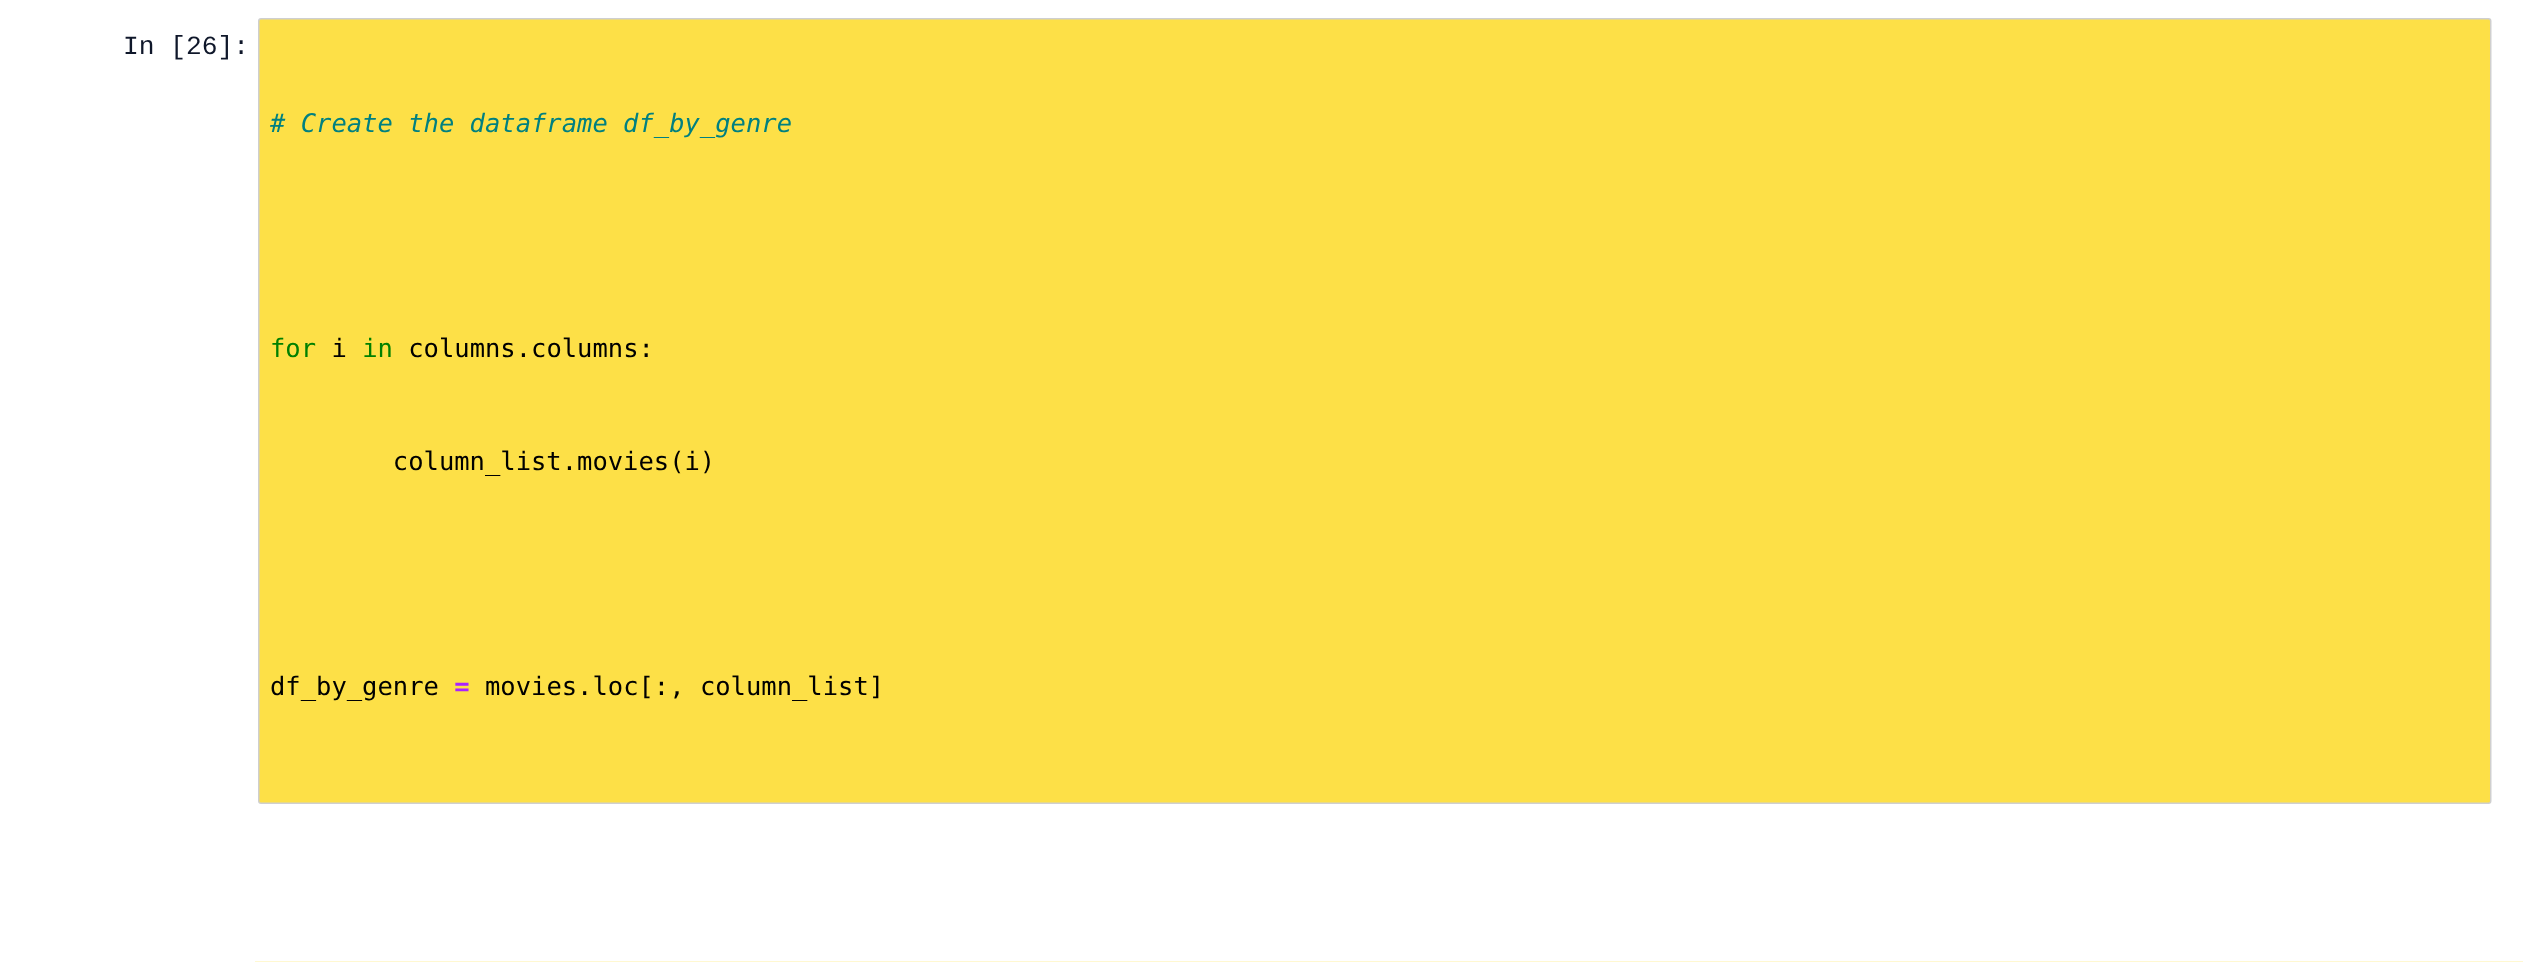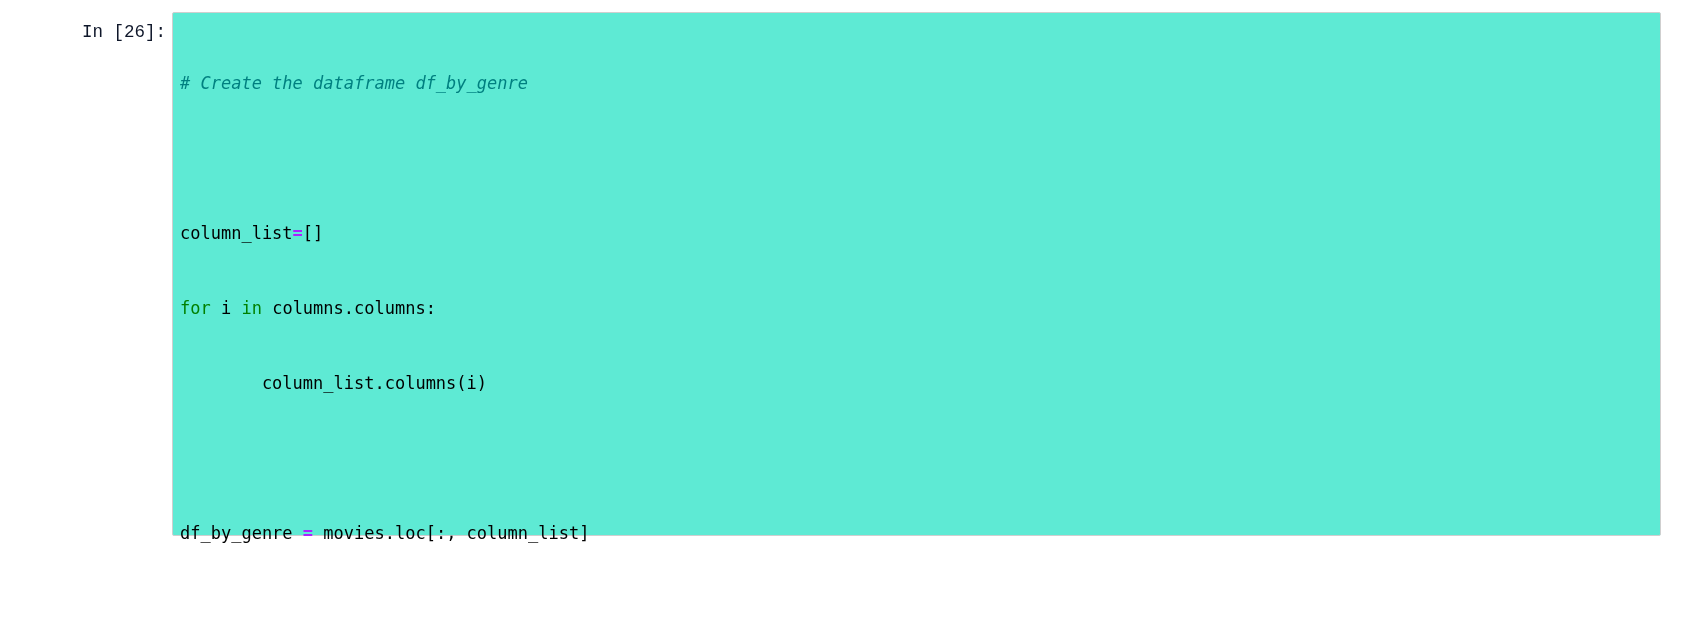--- a/index.html
+++ b/index.html
@@ -5,21 +5,21 @@
   html, body { margin: 0; padding: 0; background: #ffffff; }
   body { width: 1682px; height: 641px; position: relative; overflow: hidden; }
   .cell { position: absolute; left: 0; top: 0; width: 1682px; height: 641px; }
   .prompt {
     position: absolute; left: 0; top: 20px; width: 166px; text-align: right;
     font-family: "Liberation Mono", "DejaVu Sans Mono", monospace;
     font-size: 17.5px; line-height: 25px; color: #0f172a;
   }
   .input-area {
     position: absolute; left: 172px; top: 12px; width: 1489px; height: 524px;
-    background: #5eead4; border: 1px solid #cfcfcf; border-radius: 2px;
+    background: #fde047; border: 1px solid #cfcfcf; border-radius: 2px;
     box-sizing: border-box;
   }
   .code {
     position: absolute; left: 7px; top: 8px; margin: 0;
     font-family: "DejaVu Sans Mono", "Liberation Mono", monospace;
     font-size: 17px; line-height: 25px; color: #000000;
     white-space: pre;
   }
   .line { height: 25px; }
   .cm { color: #008080; font-style: italic; }
@@ -29,23 +29,22 @@
 </style>
 </head>
 <body>
 
 <div class="cell">
   <div class="prompt">In [26]:</div>
   <div class="input-area">
     <div class="code">
       <div class="line"><span class="cm"># Create the dataframe df_by_genre</span></div>
       <div class="line"></div>
-      <div class="line"><span>column_list</span><span class="op">=</span><span>[]</span></div>
       <div class="line"><span class="kw">for</span><span> i </span><span class="kw">in</span><span> columns.columns:</span></div>
-      <div class="line"><span>        column_list.columns(i)</span></div>
+      <div class="line"><span>        column_list.movies(i)</span></div>
       <div class="line"></div>
       <div class="line"><span>df_by_genre </span><span class="op">=</span><span> movies.loc[:, column_list]</span></div>
       
       
       
       
       
       
       
       

